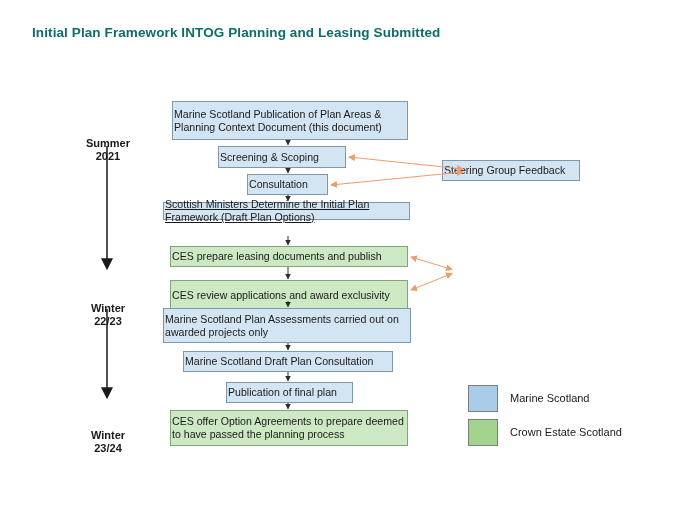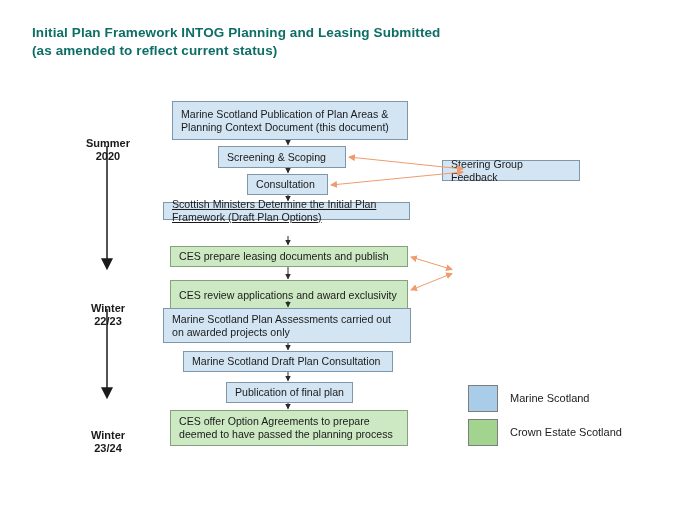--- a/index.html
+++ b/index.html
@@ -7,21 +7,21 @@
   #canvas{position:relative;width:676px;height:516px;background:#ffffff;overflow:hidden;}
 
   
   .title{position:absolute;left:32px;top:24px;width:480px;
          color:var(--title,#0d6e66);font-weight:bold;font-size:13.5px;line-height:1.35;
          letter-spacing:.1px;}
 
   
   .box{position:absolute;display:flex;align-items:center;
        font-size:10.6px;line-height:1.22;color:#1a1a1a;
-       padding:1px 8px;box-sizing:border-box;}
+       padding:1px 1px;box-sizing:border-box;}
   .box.ms{background:var(--marine-fill,#d3e5f3);border:1px solid var(--marine-border,#7e97aa);}
   .box.ces{background:var(--ces-fill,#cde9c3);border:1px solid var(--ces-border,#84a37b);}
   .box.ces-strong{background:var(--ces-strong-fill,#a9d690);border:1px solid var(--ces-strong-border,#6c8c60);}
 
   
   .milestone{position:absolute;width:80px;text-align:center;
              font-size:11px;font-weight:bold;color:#1a1a1a;line-height:1.18;margin-top:23px;}
 
   
   .legend-swatch{position:absolute;width:30px;height:27px;box-sizing:border-box;border:1px solid #7d7d7d;}
@@ -29,26 +29,25 @@
 
   svg.overlay{position:absolute;left:0;top:0;pointer-events:none;}
 </style>
 </head>
 <body>
 
 <div id="canvas">
 
   <div class="title">
     <div>Initial Plan Framework INTOG Planning and Leasing Submitted</div>
-    <div>(as amended to reflect current status)</div>
   </div>
 
   <div class="milestone" style="left:68px;top:114px;">
     <div>Summer</div>
-    <div>2020</div>
+    <div>2021</div>
   </div>
   <div class="milestone" style="left:68px;top:279px;">
     <div>Winter</div>
     <div>22/23</div>
   </div>
   <div class="milestone" style="left:68px;top:406px;">
     <div>Winter</div>
     <div>23/24</div>
   </div>
 

